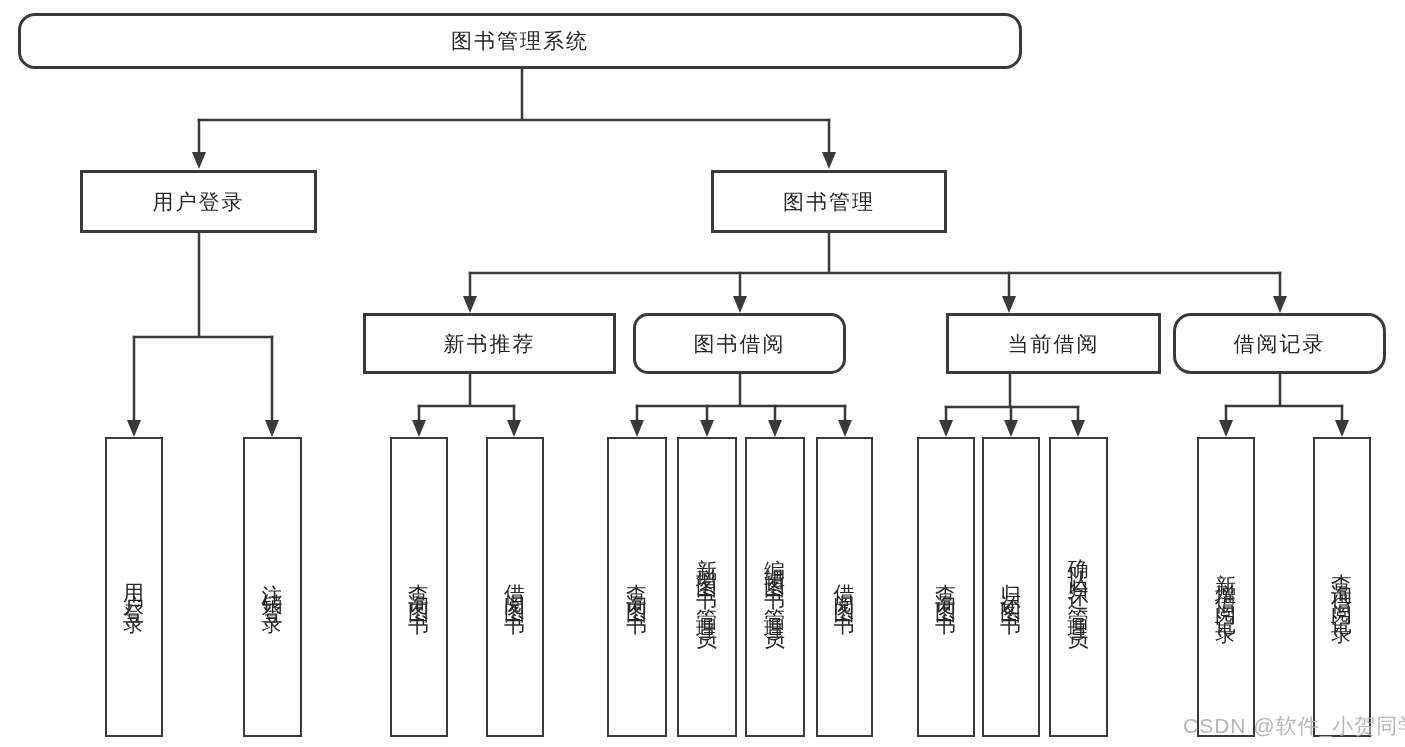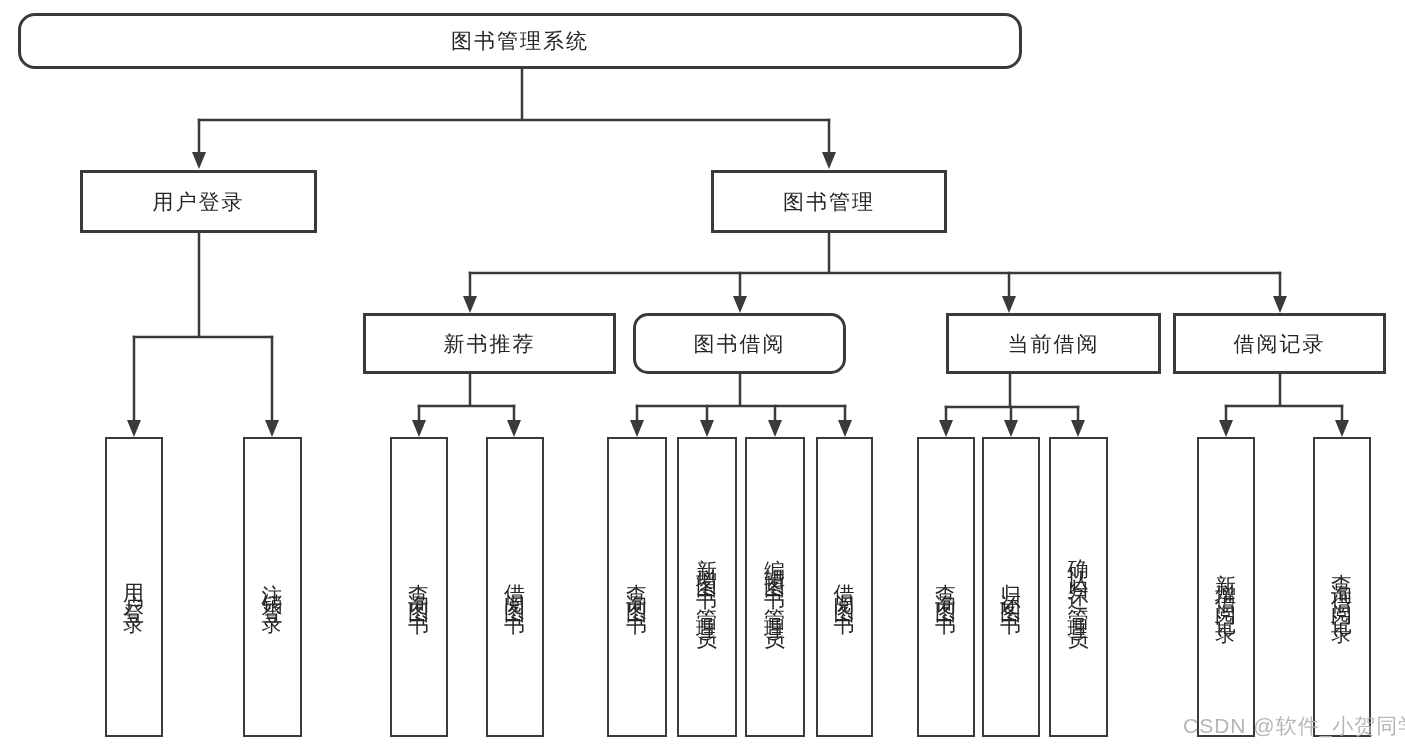--- a/index.html
+++ b/index.html
@@ -42,21 +42,21 @@
   }
   
   .root{left:18px;top:13px;width:1004px;height:56px;border-radius:17px;}
   
   .n-user-login{left:80px;top:170px;width:237px;height:63px;}
   .n-book-mgmt{left:711px;top:170px;width:236px;height:63px;}
   
   .n-new-book{left:363px;top:313px;width:253px;height:61px;}
   .n-borrow{left:633px;top:313px;width:213px;height:61px;border-radius:15px;}
   .n-current{left:903px;top:313px;width:215px;height:61px;margin-left:43px;}
-  .n-records{left:1173px;top:313px;width:213px;height:61px;}
+  .n-records{left:1173px;top:313px;width:213px;height:61px;border-radius:18px;}
   
   .a1{left:105px;width:58px;} .a2{left:243px;width:59px;}
   .b1{left:390px;width:58px;} .b2{left:486px;width:58px;}
   .c1{left:607px;width:60px;} .c2{left:677px;width:60px;}
   .c3{left:745px;width:60px;} .c4{left:816px;width:57px;}
   .d1{left:917px;width:58px;} .d2{left:982px;width:58px;}
   .d3{left:1049px;width:59px;}
   .e1{left:1197px;width:58px;} .e2{left:1313px;width:58px;}
   .watermark{
     position:absolute;left:1183px;top:712px;

